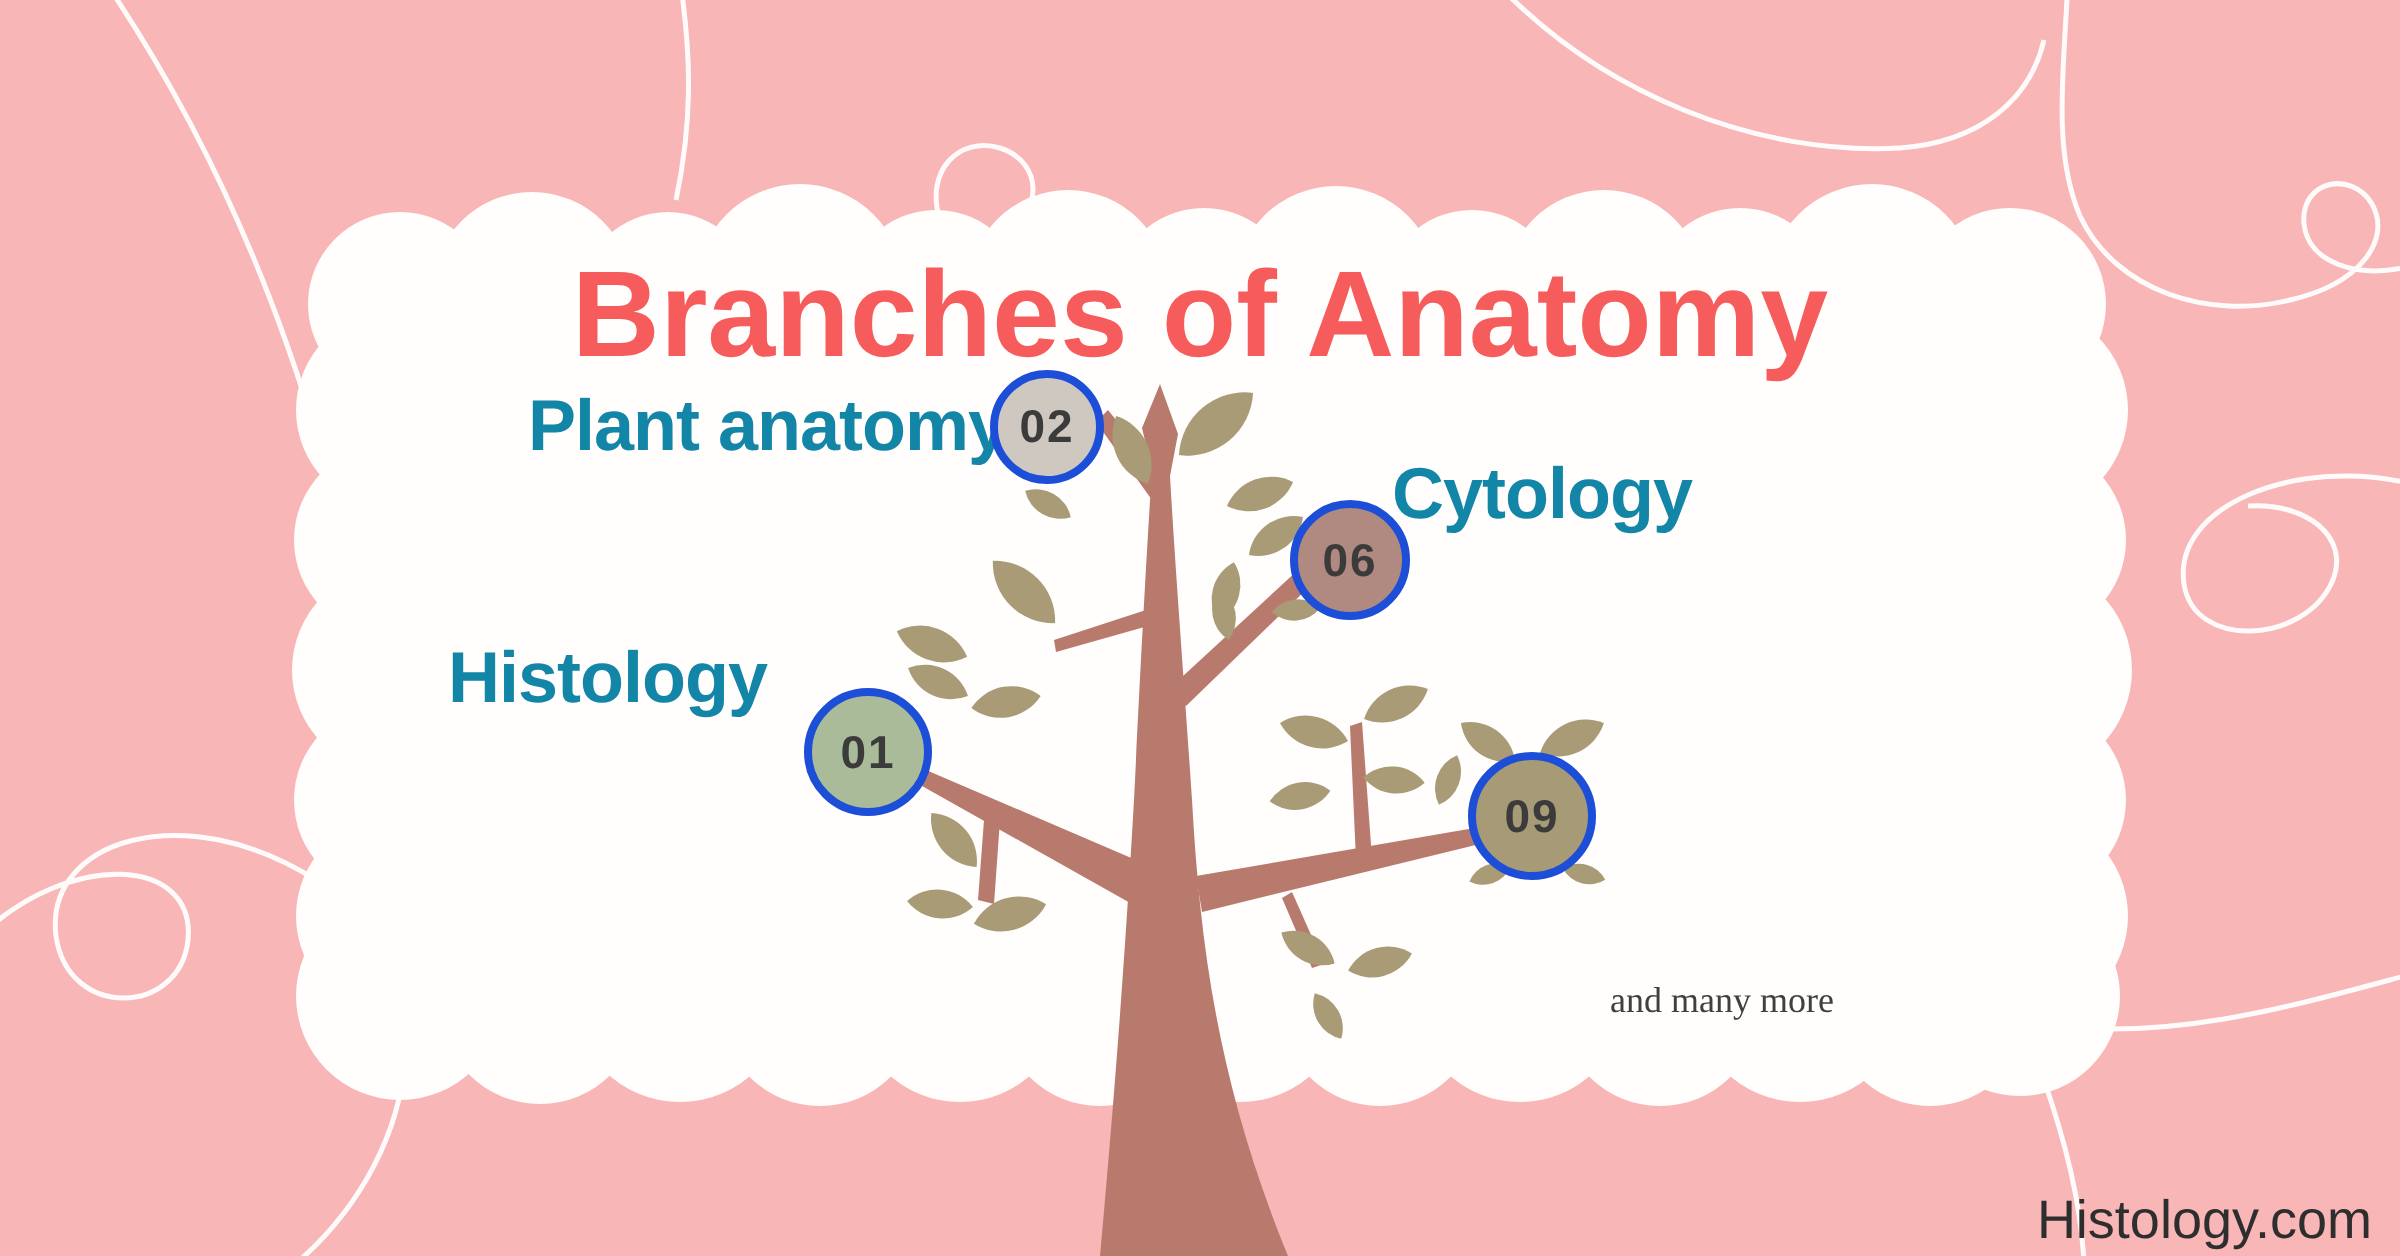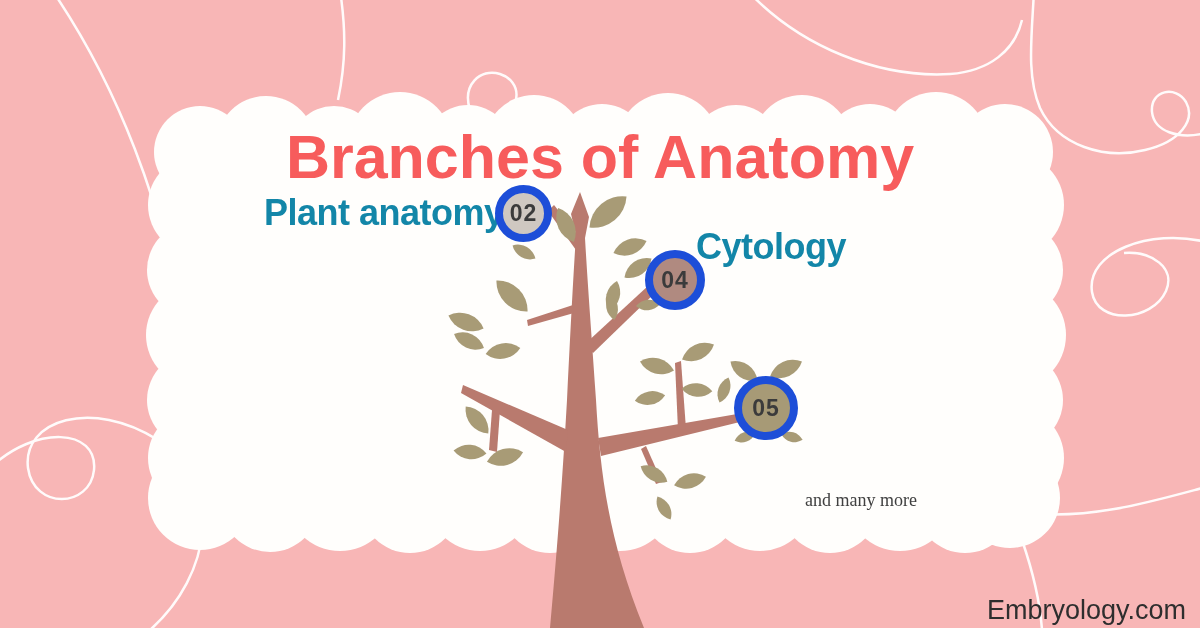--- a/index.html
+++ b/index.html
@@ -22,21 +22,21 @@
   }
   .lbl-plant      { left:240px; top:192px;margin-left:24px; }
   .lbl-cytology   { left:696px; top:226px;text-align:center; }
   .lbl-histology  { left:224px; top:318px; }
   .lbl-embryology { left:803px; top:364px; }
 
   .numcircle {
     position:absolute; border-radius:50%;
     display:flex; align-items:center; justify-content:center;
     font-size:23px; font-weight:bold; color:#3b3b3b; letter-spacing:1px;
-    border:8px solid #1d4ed8; box-sizing:border-box;
+    border:4px solid #1d4ed8; box-sizing:border-box;
   }
   .c01 { left:402px; top:344px; width:64px; height:64px; }
   .c02 { left:495px; top:185px; width:57px; height:57px; }
   .c03 { left:645px; top:250px; width:60px; height:60px; }
   .c04 { left:734px; top:376px; width:64px; height:64px; }
 
   .footnote {
     position:absolute; left:805px; top:490px;
     font-size:18px; color:#404040; white-space:nowrap;font-family:Liberation Serif, serif;
   }
@@ -154,29 +154,33 @@
       <use href="#leafshape" transform="translate(745,437) rotate(160) scale(0.5)"></use>
       <use href="#leafshape" transform="translate(792,437) rotate(15) scale(0.5)"></use>
       <use href="#leafshape" transform="translate(654,474) rotate(-150) scale(0.7)"></use>
       <use href="#leafshape" transform="translate(690,481) rotate(-15) scale(0.75)"></use>
       <use href="#leafshape" transform="translate(664,508) rotate(-120) scale(0.6)"></use>
     </g>
   </svg>
 
   <h1 class="title">Branches of Anatomy</h1>
 
+  <div class="blabel lbl-histology">Histology</div>
   <div class="blabel lbl-plant">Plant anatomy</div>
   <div class="blabel lbl-cytology">Cytology</div>
 
+  <div class="numcircle c01" style="background-color: rgb(169, 187, 153);">
+    <span>01</span>
+  </div>
   <div class="numcircle c02" style="background-color: rgb(207, 200, 193);">
     <span>02</span>
   </div>
   <div class="numcircle c03" style="background-color: rgb(176, 138, 128);">
-    <span>04</span>
+    <span>06</span>
   </div>
   <div class="numcircle c04" style="background-color: rgb(167, 154, 118);">
-    <span>05</span>
+    <span>09</span>
   </div>
 
   <div class="footnote">and many more</div>
-  <div class="watermark">Embryology.com</div>
+  <div class="watermark">Histology.com</div>
 
 </div>
 
 </body></html>

